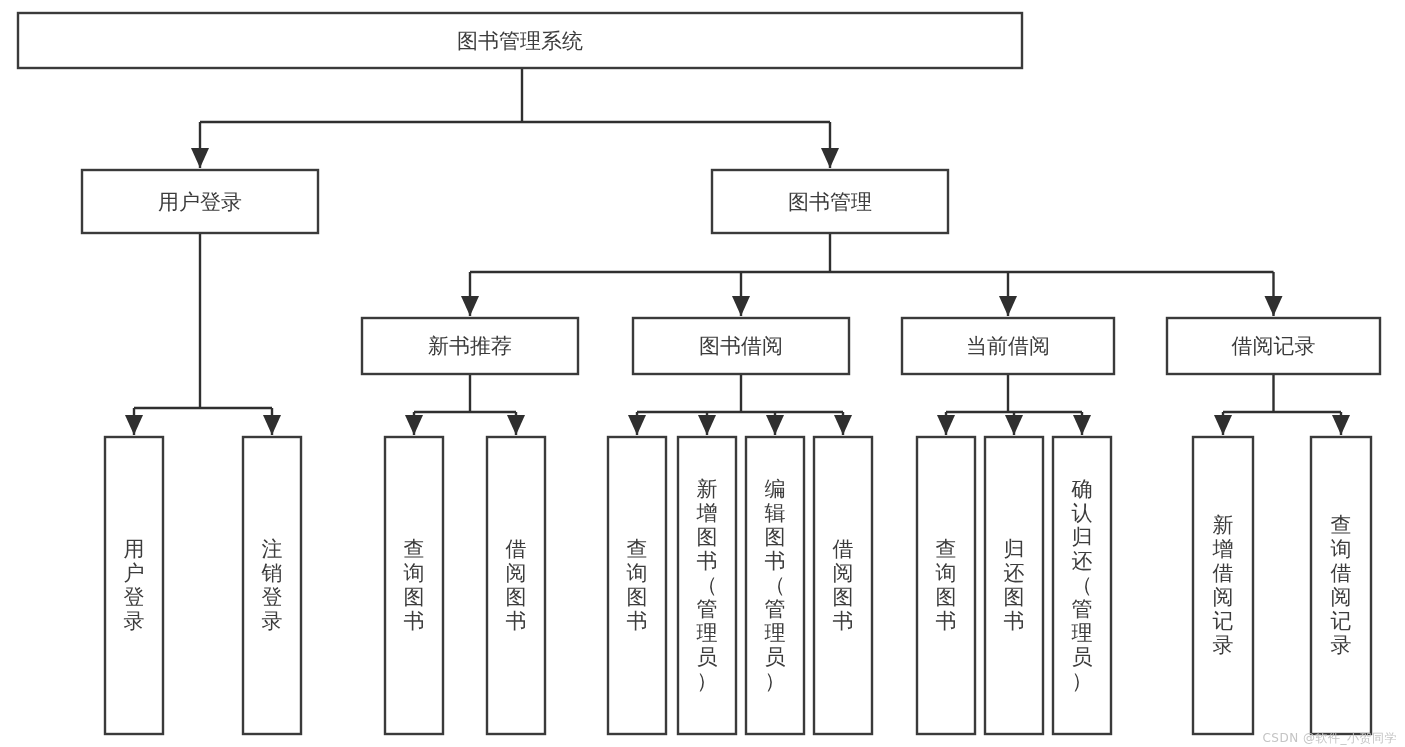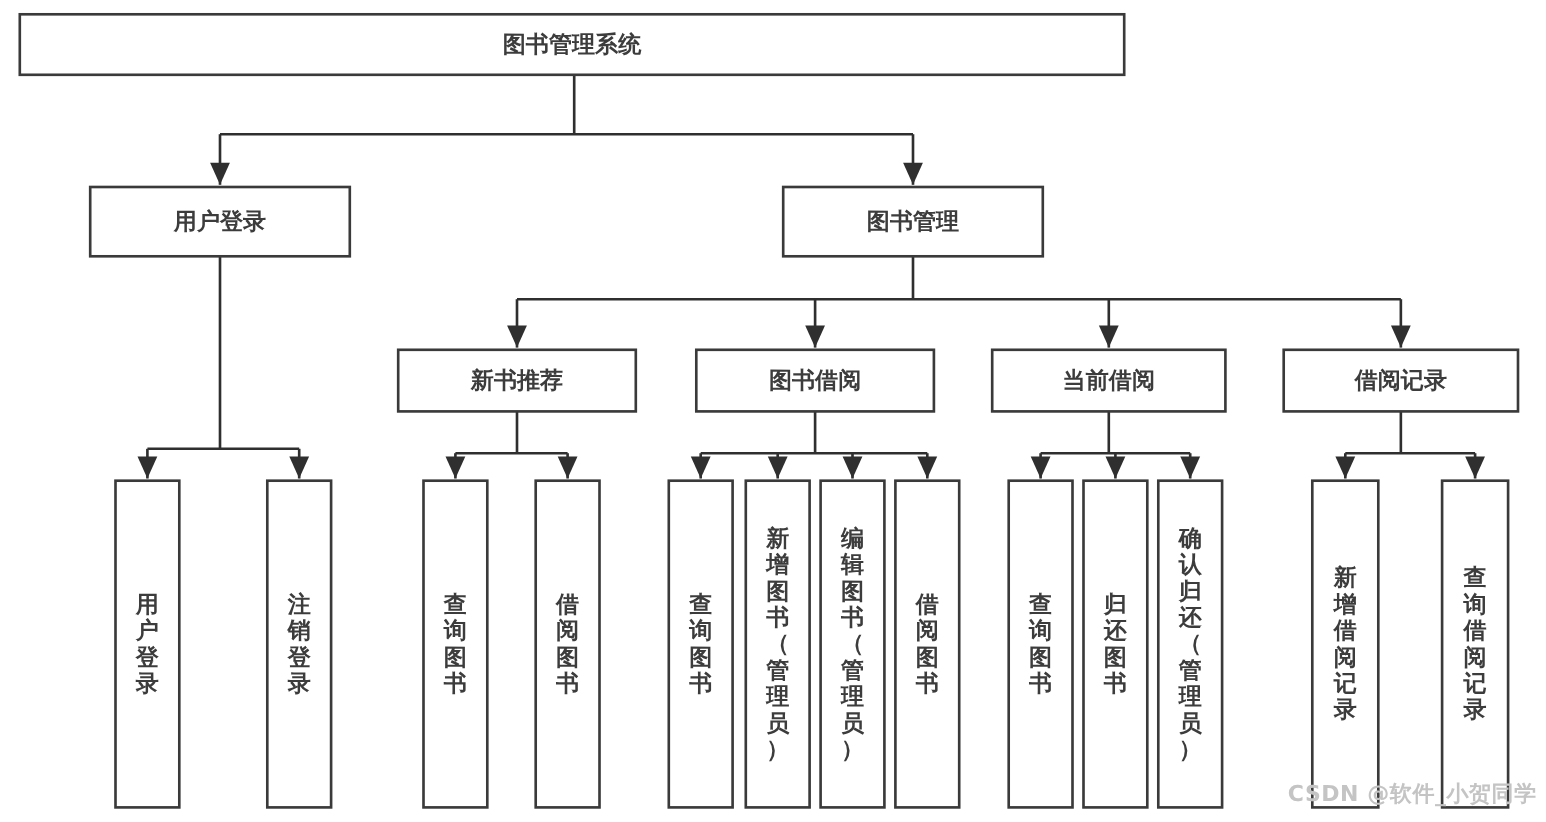--- a/index.html
+++ b/index.html
@@ -3,21 +3,21 @@
 <meta charset="utf-8">
 <title>图书管理系统 结构图</title>
 <style>
   html,body{margin:0;padding:0;background:#ffffff;}
   body{
     width:1405px;height:747px;
     font-family:"DejaVu Sans","Liberation Sans",sans-serif;
     overflow:hidden;
     position:relative;
   }
-  #diagram-root{position:relative;width:1405px;height:747px;background:#fff;font-weight:bold;}
+  #diagram-root{position:relative;width:1405px;height:747px;background:#fff;}
   svg#tree{position:absolute;left:0;top:0;width:1405px;height:747px;}
   .node-box{
     fill:#ffffff;
     stroke:#3a3a3a;
     stroke-width:2.4;
   }
   .conn{
     stroke:#2f2f2f;
     stroke-width:2.4;
     fill:none;
@@ -33,23 +33,23 @@
   }
   .node-label-v{
     fill:#3c3c3c;
     font-family:"DejaVu Sans","Liberation Sans",sans-serif;
     font-size:21px;
     text-anchor:middle;
   }
   .watermark{
     position:absolute;
     right:8px;
-    bottom:12px;
+    bottom:0;
     font-family:"DejaVu Sans","Liberation Sans",sans-serif;
-    font-size:20px;
+    font-size:12px;
     color:#c4c4c4;
     letter-spacing:0.5px;
     white-space:nowrap;
     user-select:none;
   }
 </style>
 </head>
 <body>
 
 <div id="diagram-root">

